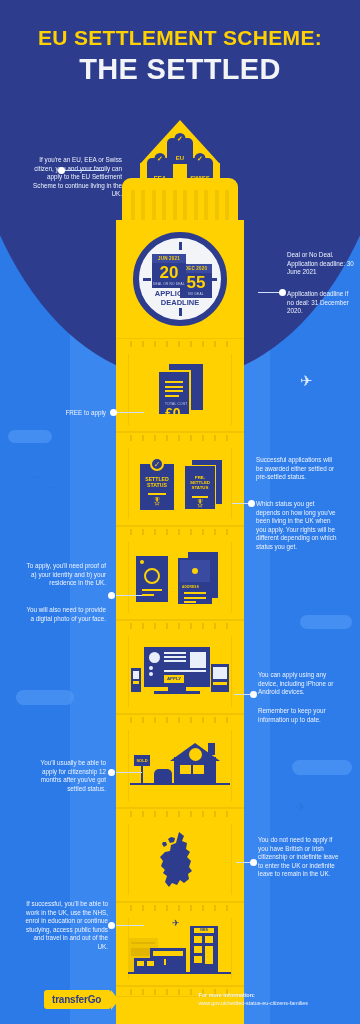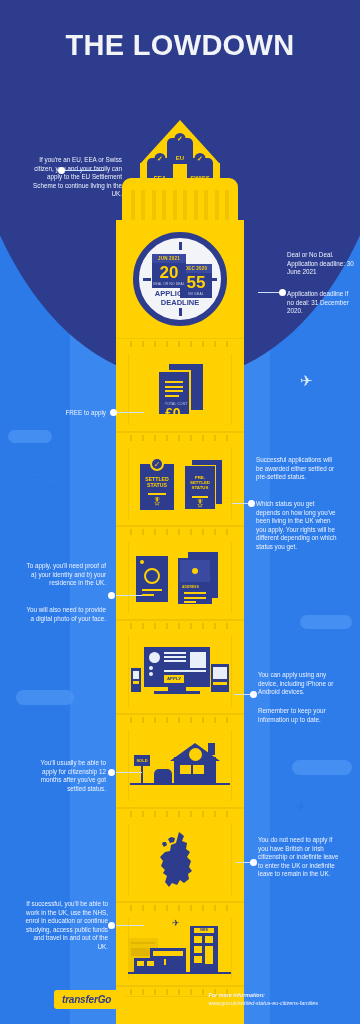--- a/index.html
+++ b/index.html
@@ -91,21 +91,21 @@
   .lines i { display:block; height:2px; background:#ffd100; margin:2.5px 6px 0; }
 
   
   .call { position:absolute; font-size:6.3px; line-height:8.6px; color:#eef3ff; }
   .call.left { text-align:right; }
   .call.right { text-align:left; }
   .leader { position:absolute; height:1px; background:#cfe0fb; }
   .dot { position:absolute; width:7px; height:7px; border-radius:50%; background:#ffffff; }
 
   
-  .footer { position:absolute; left:18px; bottom:0; width:308px; height:46px;font-style:italic; }
+  .footer { position:absolute; left:8px; bottom:0; width:308px; height:46px; }
   .logo { position:absolute; left:36px; top:12px; background:#ffd100; color:#2d3c8c;
           font-size:10px; font-weight:bold; padding:4px 10px 4px 8px; border-radius:3px;
           letter-spacing:-.2px; }
   .logo::after { content:""; position:absolute; right:-8px; top:0; width:0; height:0;
                  border-top:10.5px solid transparent; border-bottom:10.5px solid transparent;
                  border-left:8px solid #ffd100; }
   .foot-txt { position:absolute; right:8px; top:13px; text-align:left; color:#eef3ff;
               font-size:5.4px; line-height:8px; font-weight:bold; }
   .foot-txt .u { font-weight:normal; }
 </style>
@@ -122,21 +122,22 @@
   <div class="deco cloud" style="left:8px;top:430px;width:44px;height:13px;"></div>
   <div class="deco cloud" style="left:300px;top:615px;width:52px;height:14px;"></div>
   <div class="deco cloud" style="left:16px;top:690px;width:58px;height:15px;"></div>
   <div class="deco cloud" style="left:292px;top:760px;width:60px;height:15px;"></div>
   <div class="deco" style="left:30px;top:470px;color:#2f6fd4;font-size:9px;">︵</div>
   <div class="deco" style="left:48px;top:482px;color:#2f6fd4;font-size:7px;">︵</div>
   <div class="deco" style="left:300px;top:372px;color:#dce9fb;font-size:15px;">✈</div>
   <div class="deco" style="left:296px;top:800px;color:#2a76de;font-size:12px;">✈</div>
 
   <div class="title-wrap">
-    <div class="t2">THE LOWDOWN</div>
+    <div class="t1">EU SETTLEMENT SCHEME:</div>
+    <div class="t2">THE SETTLED</div>
   </div>
 
   <div class="tower">
 
     <div class="spire">
       <div class="spire-tri"></div>
       <div class="spire-base"></div>
       <div class="badge badge-eu">
         <span class="tick">✓</span>
         <span>EU</span>

